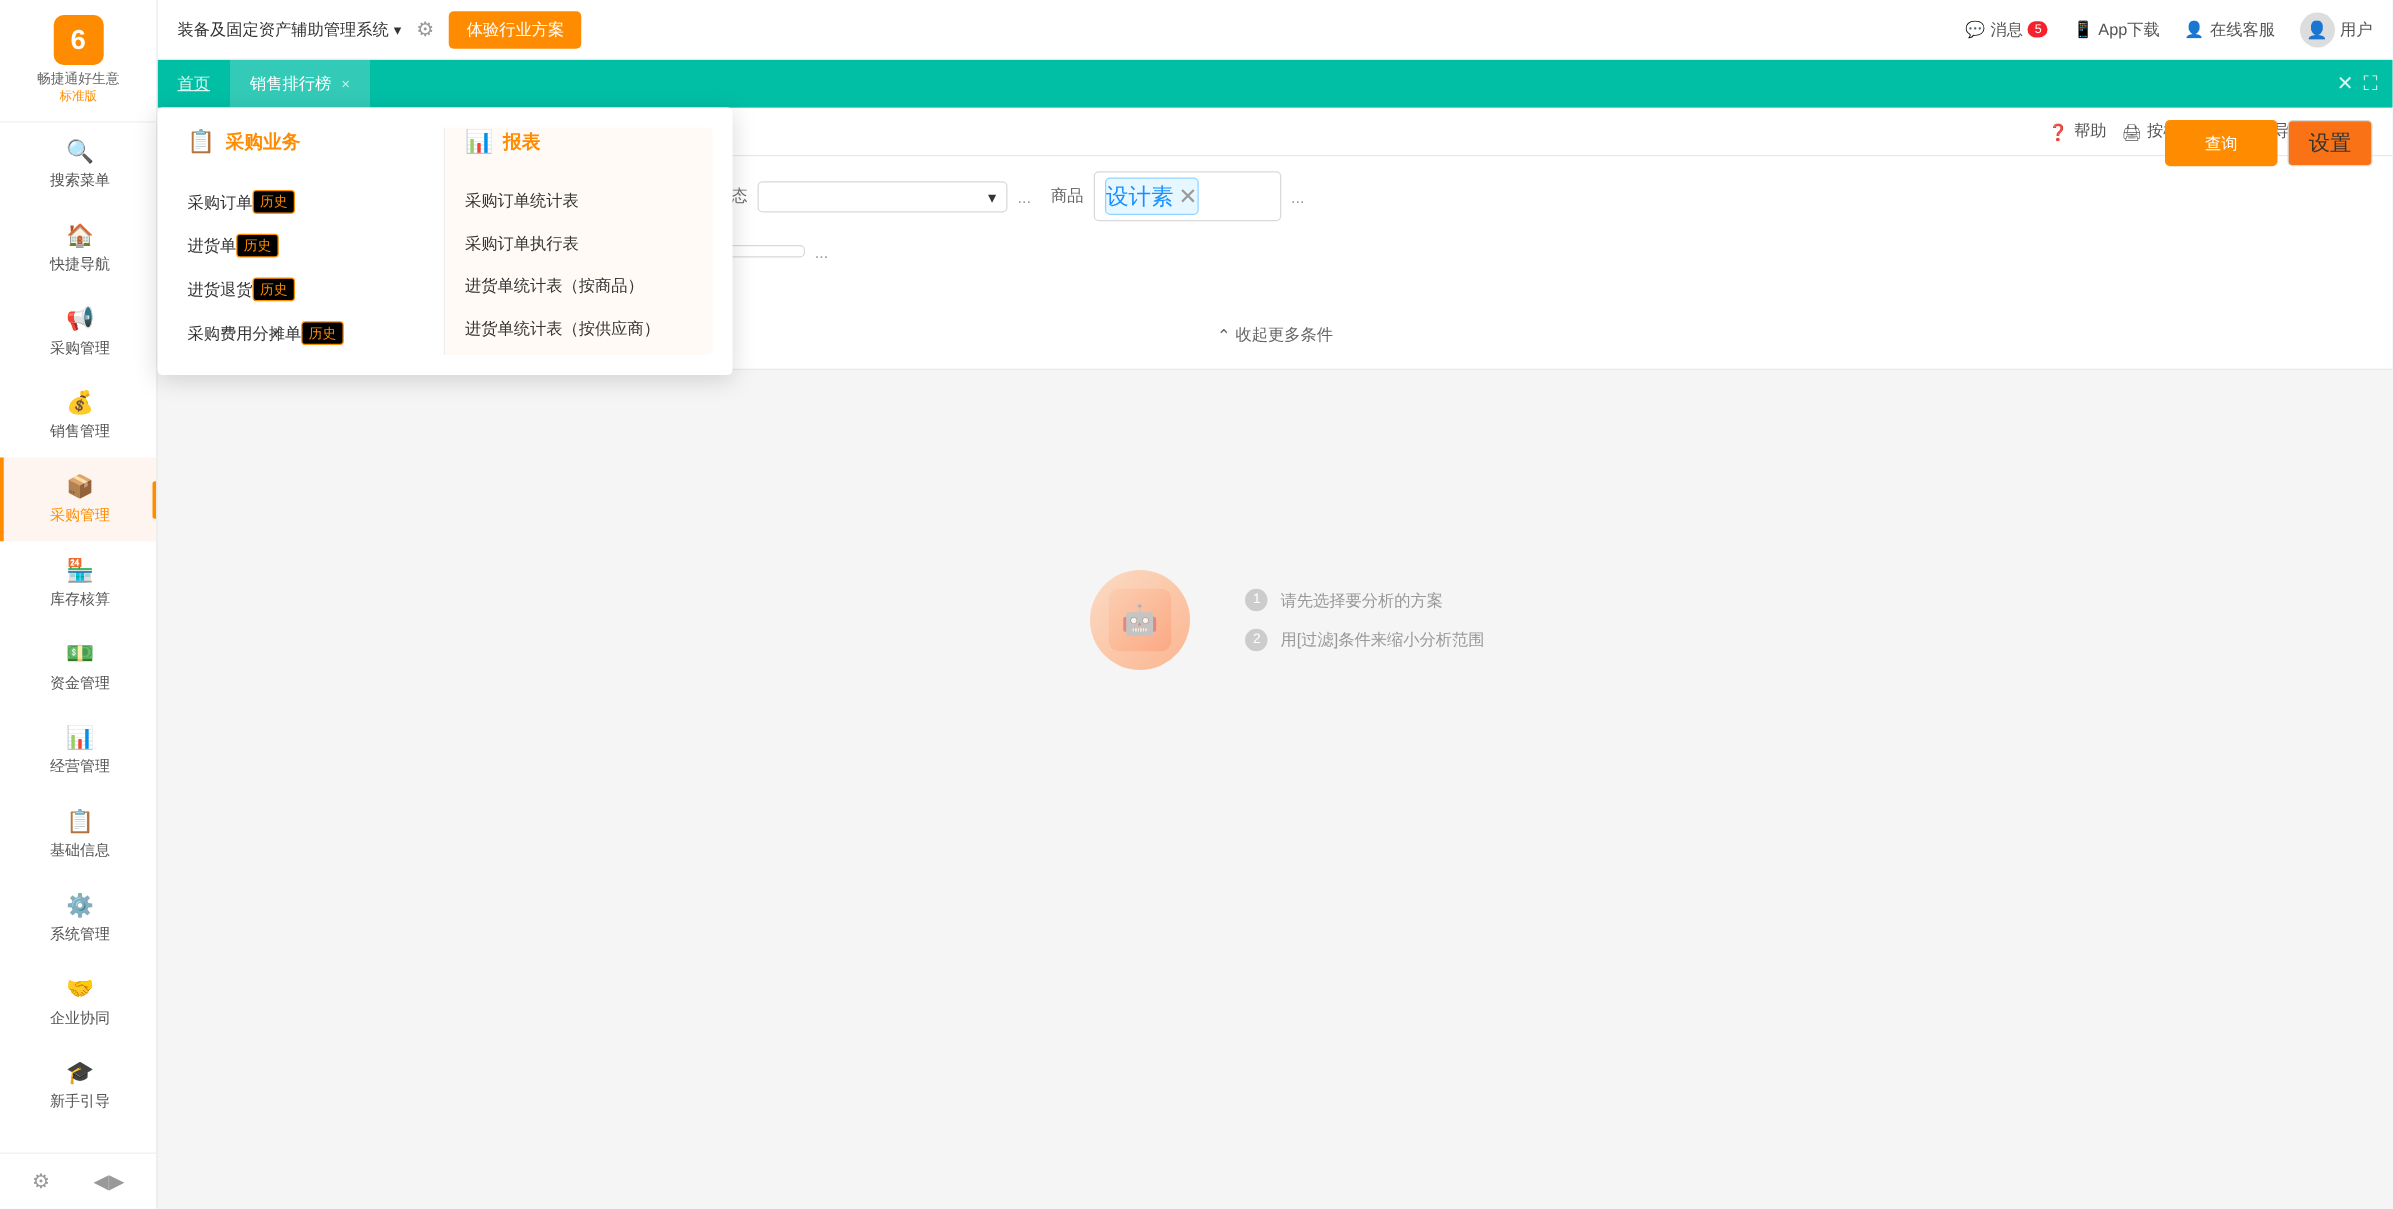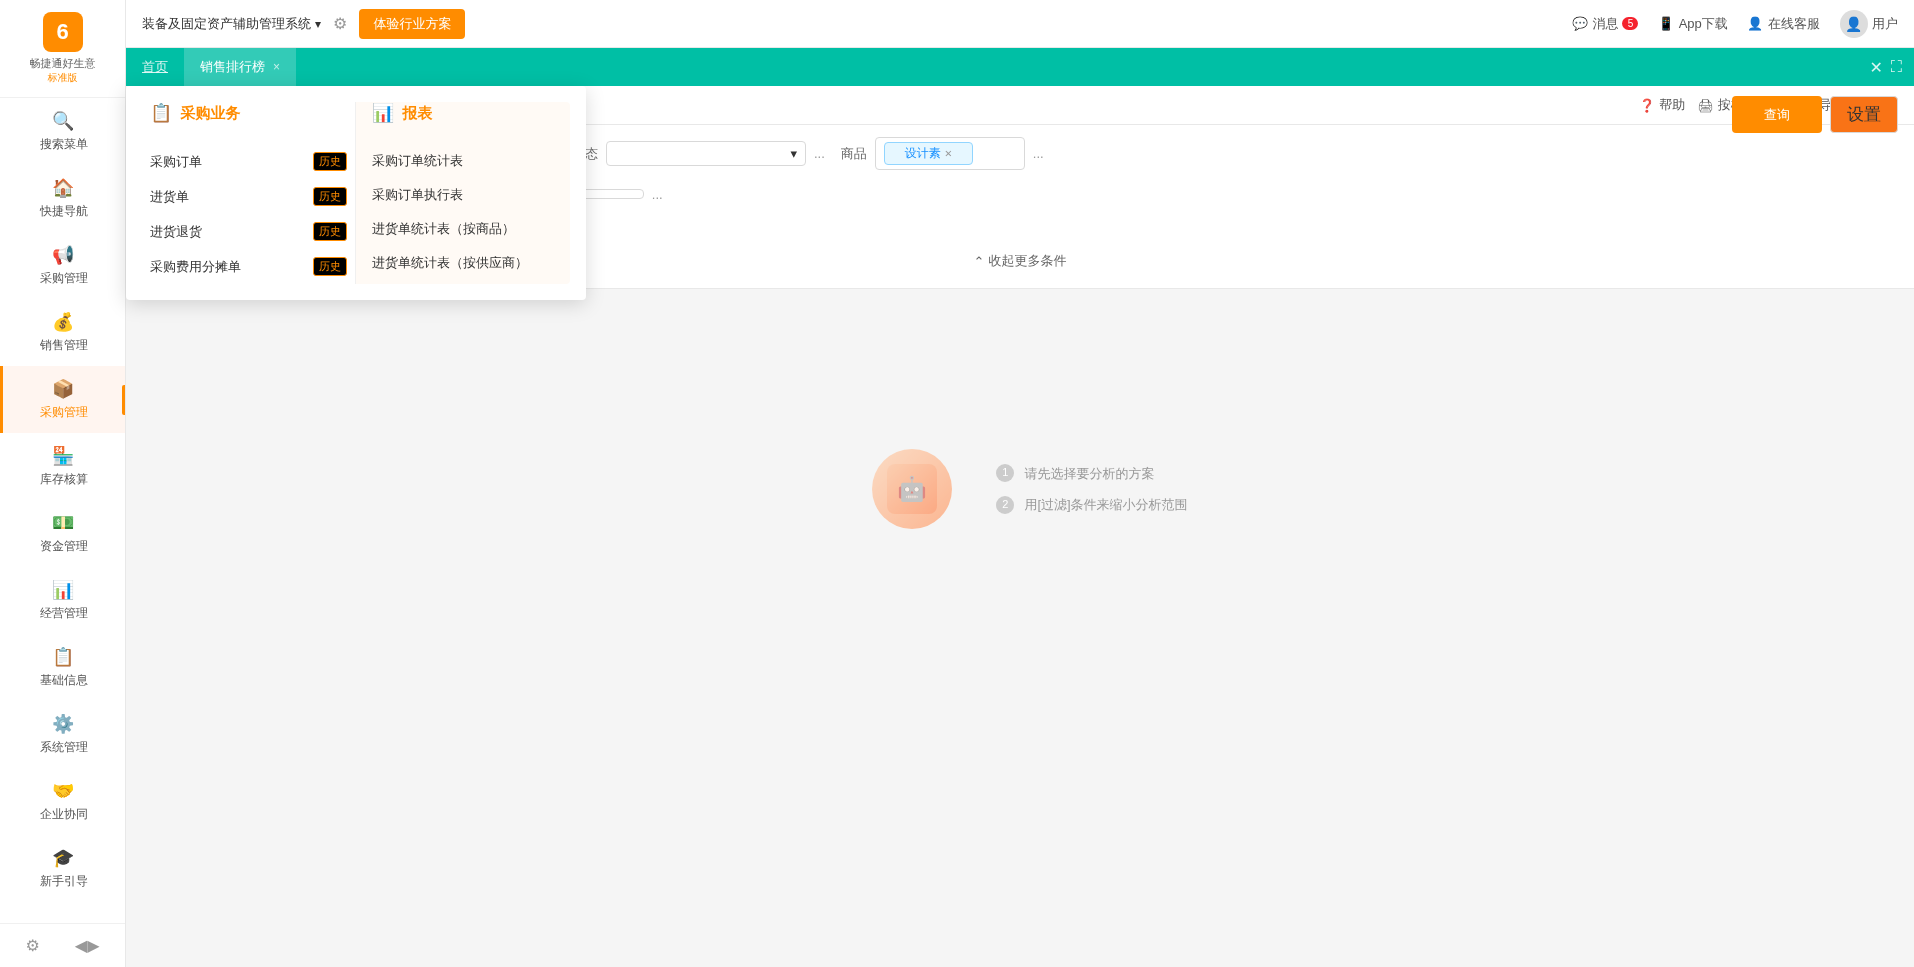--- a/index.html
+++ b/index.html
@@ -99,22 +99,22 @@
     .filter-row:last-child { margin-bottom: 0; }
     .filter-group { display: flex; align-items: center; gap: 8px; }
     .filter-label { color: #666; font-size: 13px; white-space: nowrap; }
     .filter-input {
       border: 1px solid #d9d9d9; border-radius: 4px; padding: 4px 8px;
       font-size: 13px; color: #333; background: #fff; min-width: 180px;
       display: flex; align-items: center; gap: 4px; cursor: pointer;
     }
     .filter-tag {
       background: #e6f7ff; border: 1px solid #91d5ff; border-radius: 4px;
-      padding: 2px 20px; font-size: 12px; color: #1890ff;
-      display: flex; align-items: center; gap: 4px; font-family: Liberation Mono, monospace;
+      padding: 2px 0; font-size: 18px; color: #1890ff;
+      display: flex; align-items: center; gap: 4px;
     }
     .filter-tag-close { cursor: pointer; color: #999; }
     .filter-dots { color: #999; cursor: pointer; }
 
     .filter-select {
       border: 1px solid #d9d9d9; border-radius: 4px; padding: 4px 8px;
       font-size: 13px; color: #333; min-width: 120px; cursor: pointer;
       display: flex; align-items: center; justify-content: space-between;
     }
 
@@ -140,21 +140,21 @@
     }
     .dropdown-menu-grid { display: grid; grid-template-columns: 1fr 1fr; gap: 0; }
     .dropdown-col { padding: 0 8px; }
     .dropdown-col:first-child { border-right: 1px solid #f0f0f0; }
     .dropdown-section-title {
       display: flex; align-items: center; gap: 8px; font-size: 15px; font-weight: bold;
       color: #ff8c00; margin-bottom: 12px; padding-bottom: 8px;
     }
     .dropdown-section-title .section-icon { font-size: 18px; }
     .dropdown-item {
-      display: flex; align-items: center; justify-content: space-between;
+      display: flex; align-items: center; justify-content: flex-start;
       padding: 8px 0; cursor: pointer; color: #333; font-size: 13px;
       border-radius: 4px;
     }
     .history-badge {
       background: #000000; border: 1px solid #ff8c00; color: #ff8c00;
       border-radius: 3px; padding: 1px 5px; font-size: 11px; cursor: pointer;
     }
 
     
     .dropdown-col:last-child .dropdown-section-title { color: #ff8c00; }

